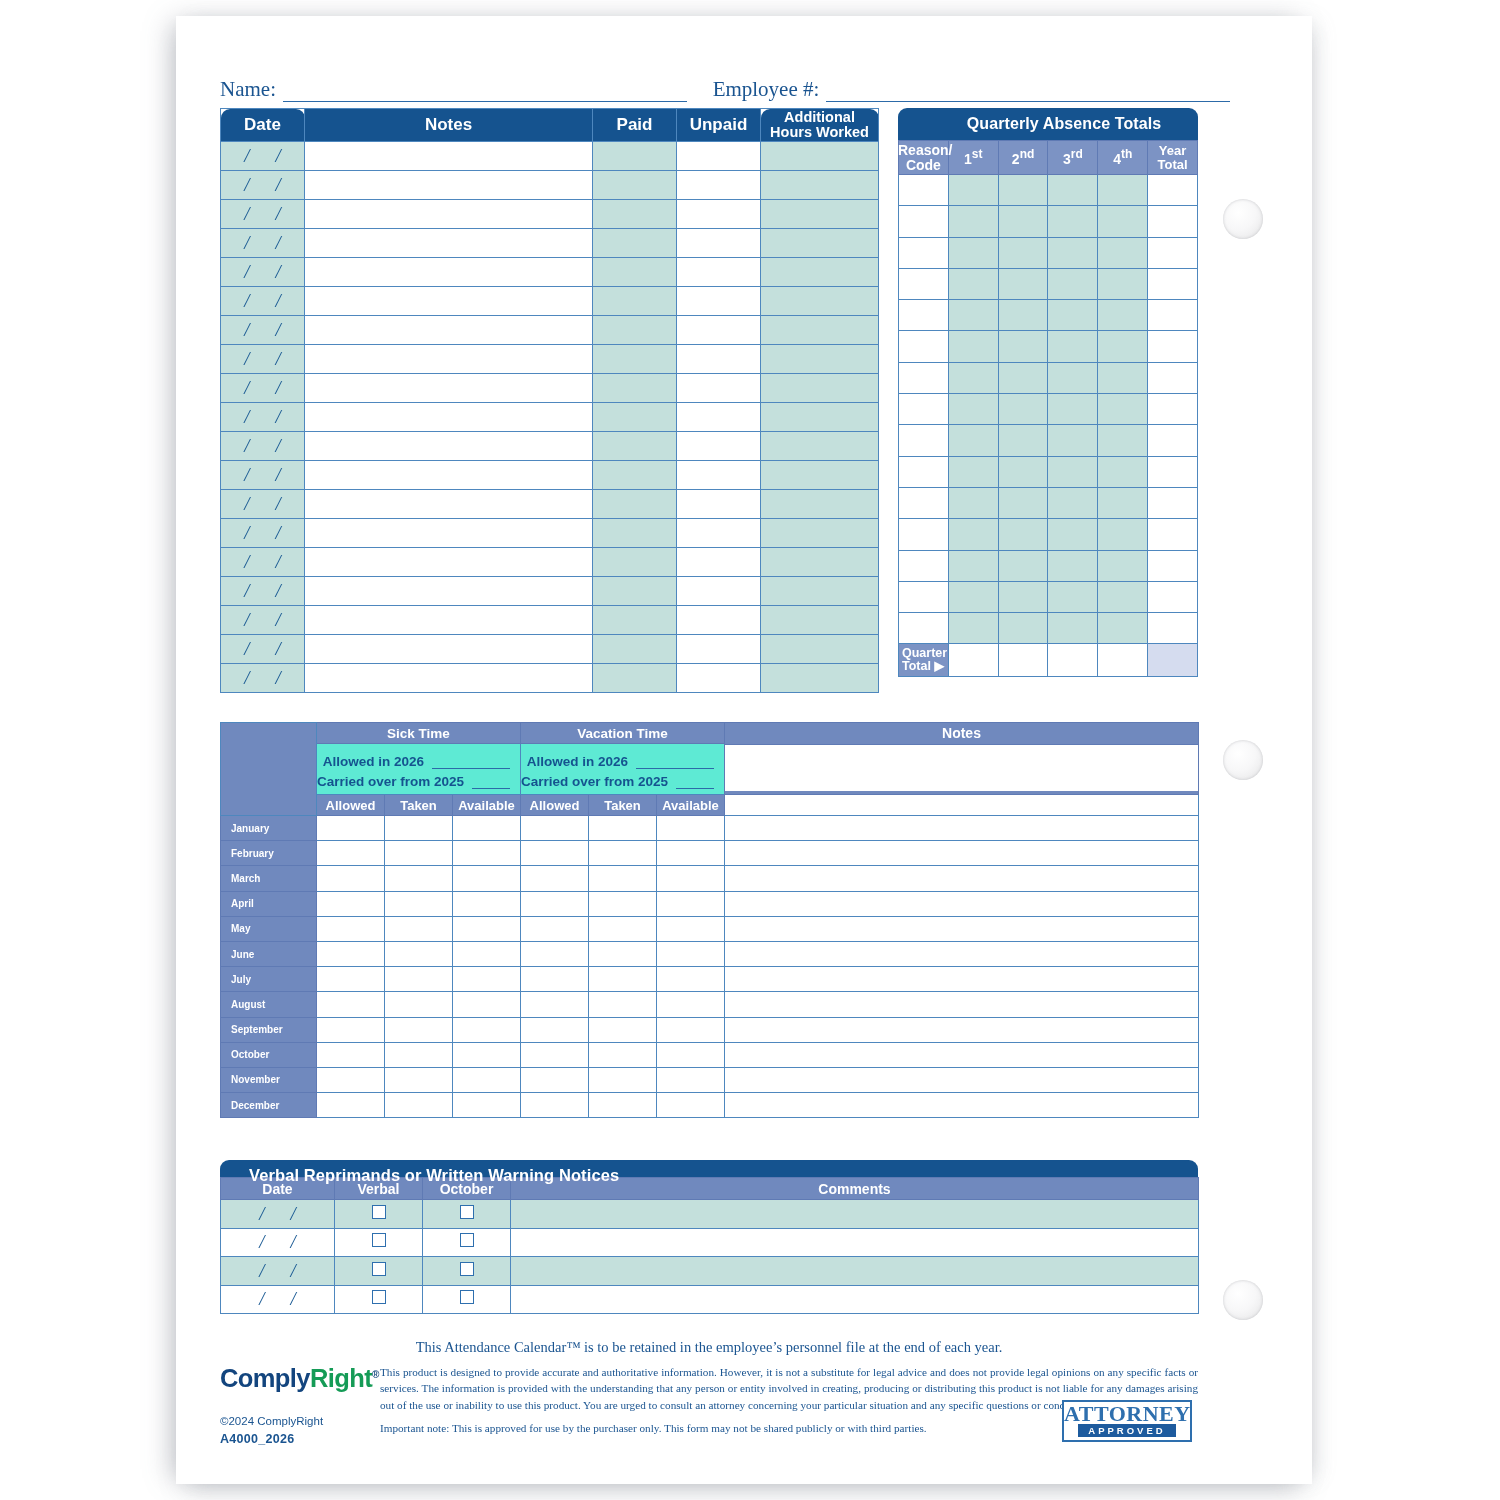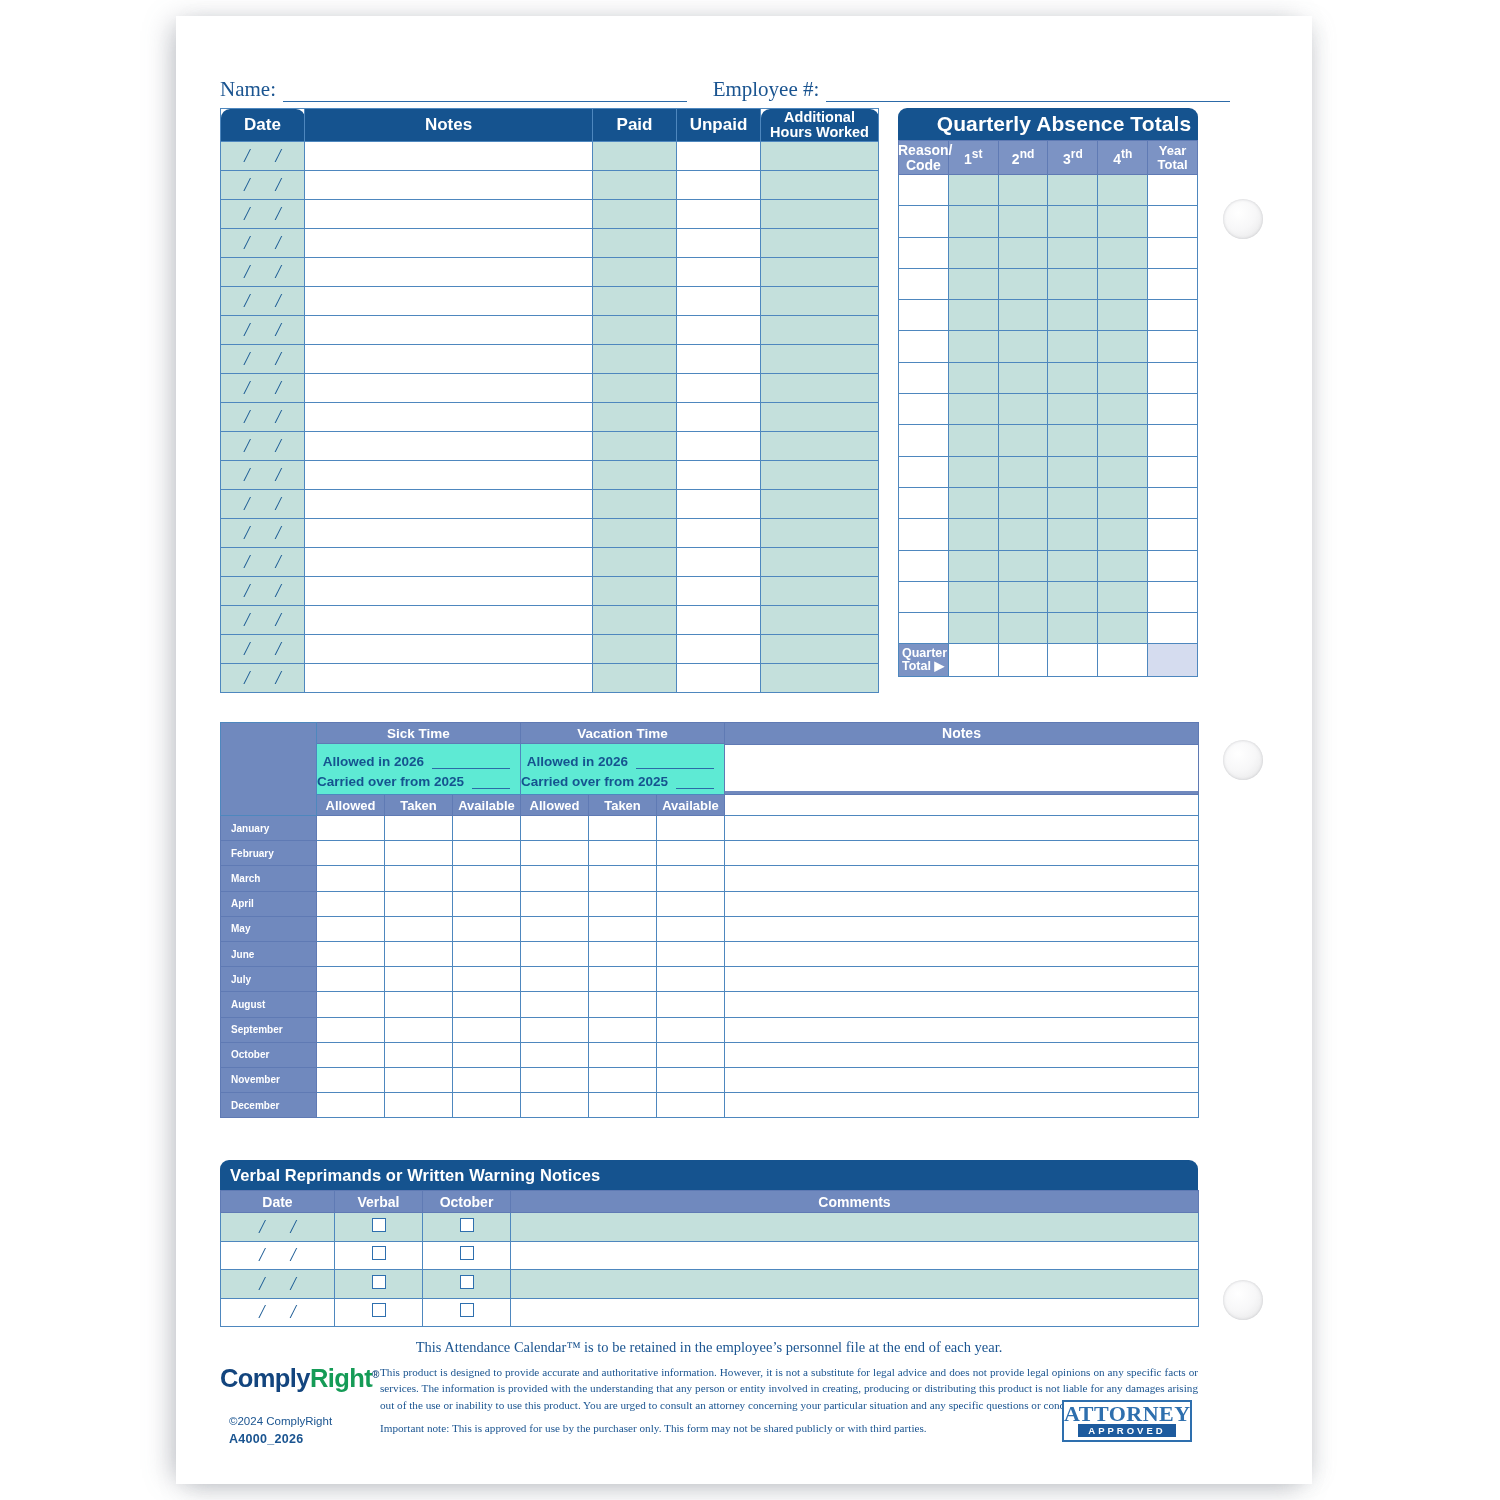--- a/index.html
+++ b/index.html
@@ -74,21 +74,21 @@
 
   
   #attend { position: absolute; left: 44px; top: 92px; width: 658px; }
   #attend .capcell { height: 33px; font-size: 17px; vertical-align: middle; }
   #attend td.body { height: 29px; }
 
   
   #quart { position: absolute; left: 722px; top: 92px; width: 300px; }
   #quartTitle {
     height: 32px; line-height: 32px; text-align: center;
-    font-size: 21px;
+    font-size: 16px;
     padding-left: 32px;
   }
   #quart .qh {
     background: #7C93C4; color: #fff; font-weight: bold;
     text-align: center; border: 1px solid #5F7AB4;
     height: 34px; font-size: 14px; line-height: 1.05;
   }
   #quart .qh sup { font-size: 12px; }
   #quart td.qb { height: 31.3px; }
   #quart .qtot {
@@ -105,40 +105,40 @@
   .allowline { display:flex; align-items:flex-end; justify-content:flex-end; color:#15538F; font-weight:bold; font-size:13.5px; height:20px; }
   .allowline i { font-style: normal; white-space: nowrap; }
   .allowline u { display:inline-block; width:78px; border-bottom:1.4px solid #2C6AA8; height:13px; margin-left:8px; text-decoration:none; }
   #sick .sub { background:#7089BE; color:#fff; font-weight:bold; text-align:center; height:21px; font-size:13px; border:1px solid #5F7AB4;}
   #sick .mon { background:#7089BE; color:#fff; font-weight:bold; text-align:left; padding-left:10px; height:25.2px; font-size:10px; border:1px solid #5F7AB4;}
   #sick td.mb { height:25.2px; background:#fff; }
   #sick .notehdr { background:#7089BE; color:#fff; font-weight:bold; text-align:center; font-size:14px; border:1px solid #5F7AB4;}
 
   
   #warn { position: absolute; left: 44px; top: 1144px; width: 978px; }
-  #warnCap { height: 30px; line-height: 30px; padding-left: 10px; font-size: 16.5px; }
+  #warnCap { height: 17px; line-height: 30px; padding-left: 29px; font-size: 16.5px; }
   #warn .wh { background:#7089BE; color:#fff; font-weight:bold; text-align:center; height:22px; font-size:14px; border:1px solid #5F7AB4;}
   #warn td.wb { height: 28.5px; }
   .chk {
     display:inline-block; width:14px; height:14px;
     border:1.8px solid #2E6FAE; background:#ffffff;
   }
   
   #retain {
     position:absolute; left:44px; top:1316px; width:978px;
     text-align:center; color:#1A5490; font-size:14.5px;
     font-family:"Liberation Serif", serif;
     margin-top:7px;
   }
   #logo { position:absolute; left:44px; top:1348px; width:180px; }
   #logoWord { font-weight:bold; font-size:25.5px; letter-spacing:-.6px; white-space:nowrap; }
   #logoWord .c1 { color:#13457E; }
   #logoWord .c2 { color:#159B56; }
   #logoWord .tm { font-size:10px; color:#13457E; vertical-align:super; }
-  #copy { margin-top:20px; color:#1A5490; font-size:11.5px; line-height:1.5;margin-left:9px; }
+  #copy { margin-top:20px; color:#1A5490; font-size:11.5px; line-height:1.5; }
   #copy b { font-size:12.5px; letter-spacing:.3px; }
   #legal {
     position:absolute; left:204px; top:1348px; width:818px;
     color:#1A5490; font-family:"Liberation Serif", serif;
   }
   #legal .p1 { font-size:11.2px; line-height:1.46; text-align:justify; }
   #legal .p2 { font-size:11.2px; margin-top:9px; }
   #legal .p3 { font-size:13px; margin-top:13px; }
   #legal .p3 i { font-style:italic; }
   #legal .p3 b { font-weight:bold; }

